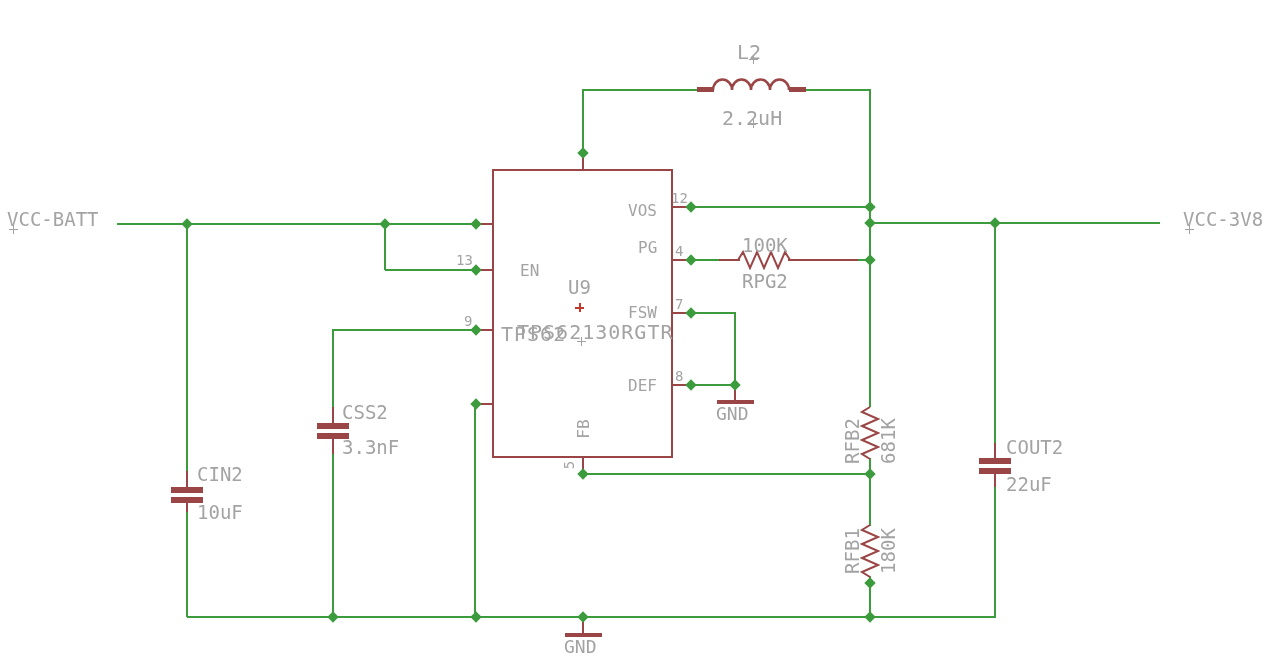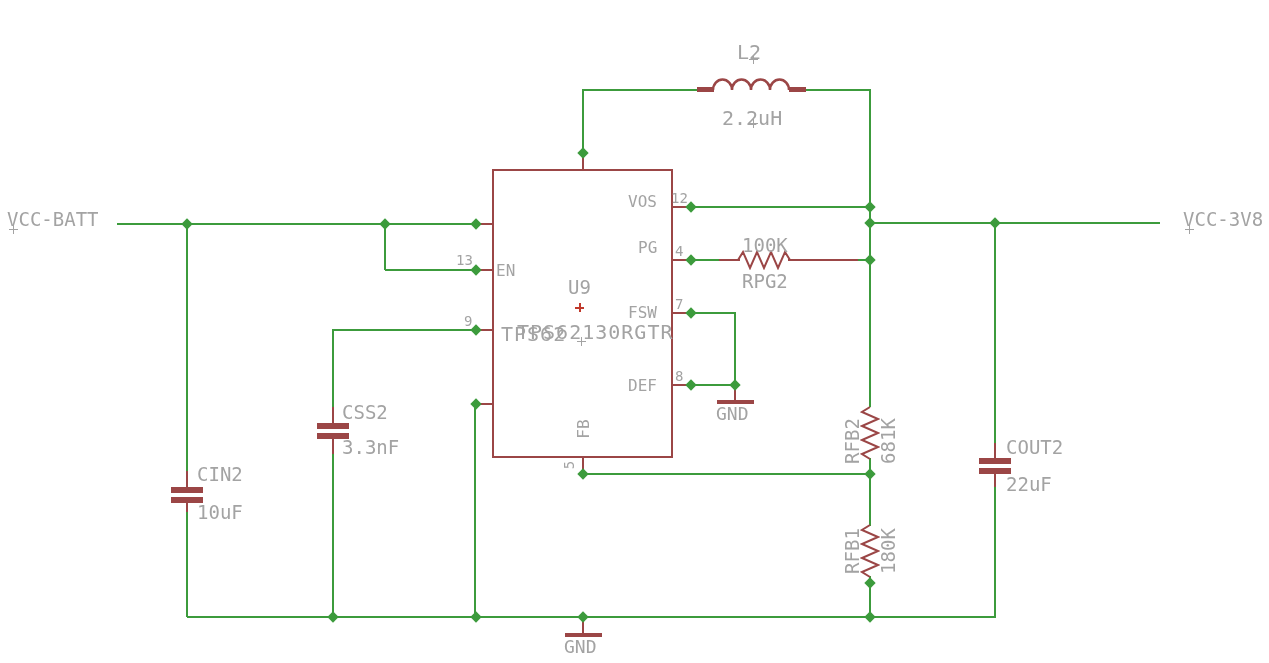--- a/index.html
+++ b/index.html
@@ -78,25 +78,25 @@
   <div class="s sh" style="left:673px;top:384px;width:18px"></div>
   <div class="s sv" style="left:582px;top:152px;height:17px"></div>
   <div class="s sv" style="left:582px;top:458px;height:16px"></div>
 
   <span class="t t19" style="left:568px;top:278px">U9</span>
   <span class="t t20 ls1" style="left:517px;top:322px">TPS62130RGTR</span>
   <span class="t t20 ls1" style="left:501px;top:324px">TPS62</span>
   <div class="cross red" style="left:579px;top:307px"></div>
   <div class="cross" style="left:581px;top:341px"></div>
 
-  <span class="t t16" style="left:628px;top:194px">VOS</span>
+  <span class="t t16" style="left:628px;top:203px">VOS</span>
   <span class="t t16" style="left:638px;top:240px">PG</span>
   <span class="t t16" style="left:628px;top:305px">FSW</span>
   <span class="t t16" style="left:628px;top:378px">DEF</span>
-  <span class="t t16" style="left:496px;top:263px">EN</span>
+  <span class="t t16" style="left:520px;top:263px">EN</span>
   <span class="t t16 rot" style="left:584px;top:429px">FB</span>
 
   <span class="t t14" style="left:671px;top:191px">12</span>
   <span class="t t14" style="left:675px;top:244px">4</span>
   <span class="t t14" style="left:675px;top:297px">7</span>
   <span class="t t14" style="left:675px;top:369px">8</span>
   <span class="t t14" style="left:456px;top:253px">13</span>
   <span class="t t14" style="left:464px;top:314px">9</span>
   <span class="t t14 rot" style="left:569px;top:465px">5</span>
 

